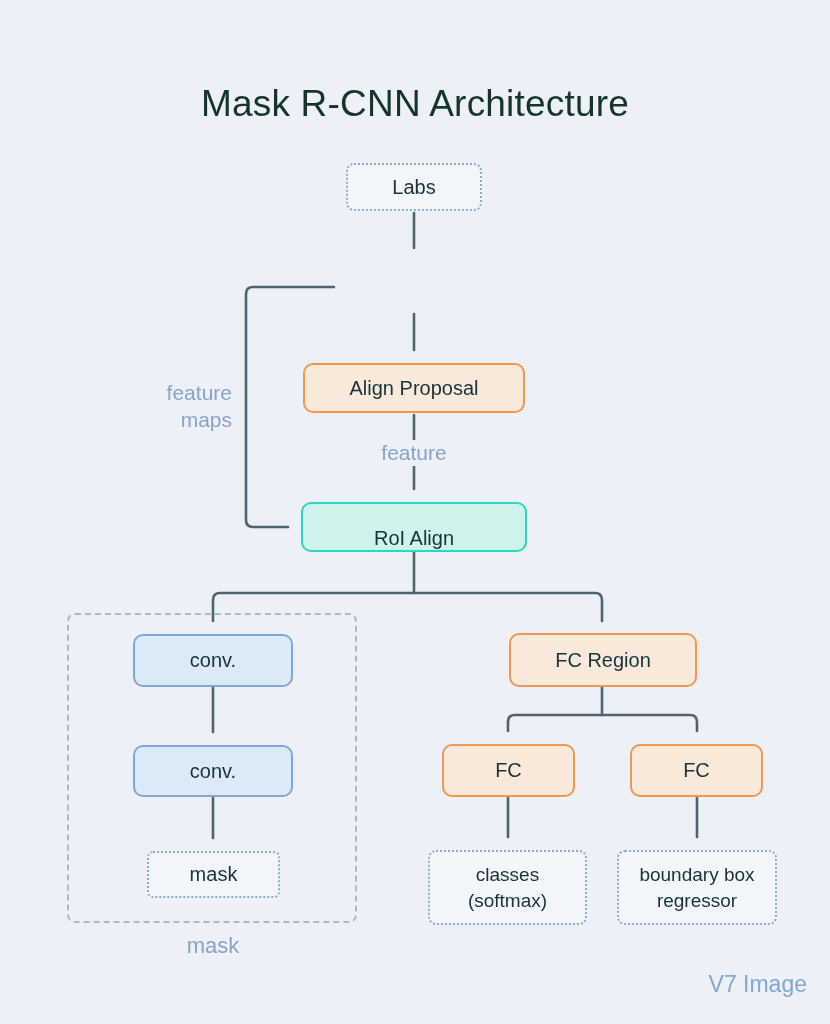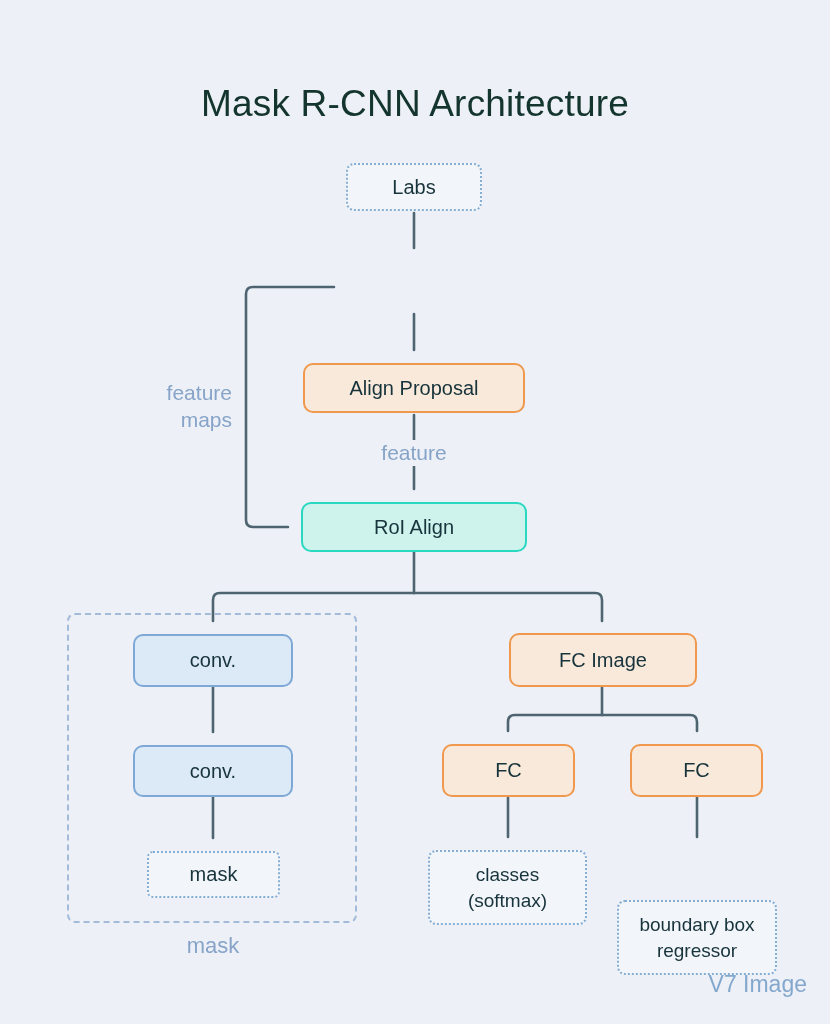--- a/index.html
+++ b/index.html
@@ -60,21 +60,21 @@
     align-items:center;
     justify-content:center;
     box-sizing:border-box;
     font-size:20px;
     font-weight:500;
     color:var(--node-text);
     text-align:center;
     border-radius:10px;
   }
   .node.peach{background:var(--orange-fill);border:2px solid var(--orange-border);}
-  .node.teal{background:var(--teal-fill);border:2px solid var(--teal-border);}
+  .node.teal{background:var(--teal-fill);border:2px solid var(--teal-border);justify-content:flex-end;}
   .node.blue{background:var(--blue-fill);border:2px solid var(--blue-border);}
   .node.dotted{
     background:rgba(255,255,255,0.28);
     border:2px dotted var(--dotted-border);
     border-radius:8px;
   }
   .node.dotted.small{border-radius:6px;}
   .node .line{display:block;line-height:26px;font-size:19px;}
   .group-box{
     position:absolute;
@@ -166,37 +166,37 @@
 
   <div class="node blue" style="left:133px;top:745px;width:160px;height:52px;">
     <span>conv.</span>
   </div>
 
   <div class="node dotted small" style="left:147px;top:851px;width:133px;height:47px;">
     <span>mask</span>
   </div>
 
   <div class="node peach" style="left:509px;top:633px;width:188px;height:54px;">
-    <span>FC Image</span>
+    <span>FC Region</span>
   </div>
 
   <div class="node peach" style="left:442px;top:744px;width:133px;height:53px;">
     <span>FC</span>
   </div>
 
   <div class="node peach" style="left:630px;top:744px;width:133px;height:53px;">
     <span>FC</span>
   </div>
 
   <div class="node dotted" style="left:428px;top:850px;width:159px;height:75px;">
     <span class="line">classes</span>
     <span class="line">(softmax)</span>
   </div>
 
-  <div class="node dotted" style="left:617px;top:900px;width:160px;height:75px;text-align:center;">
+  <div class="node dotted" style="left:617px;top:850px;width:160px;height:75px;text-align:center;">
     <span class="line">boundary box</span>
     <span class="line">regressor</span>
   </div>
 
   <div class="edge-label feature-maps">
     <span style="display:block">feature</span>
     <span style="display:block">maps</span>
   </div>
 
   <div class="edge-label regions">feature</div>

